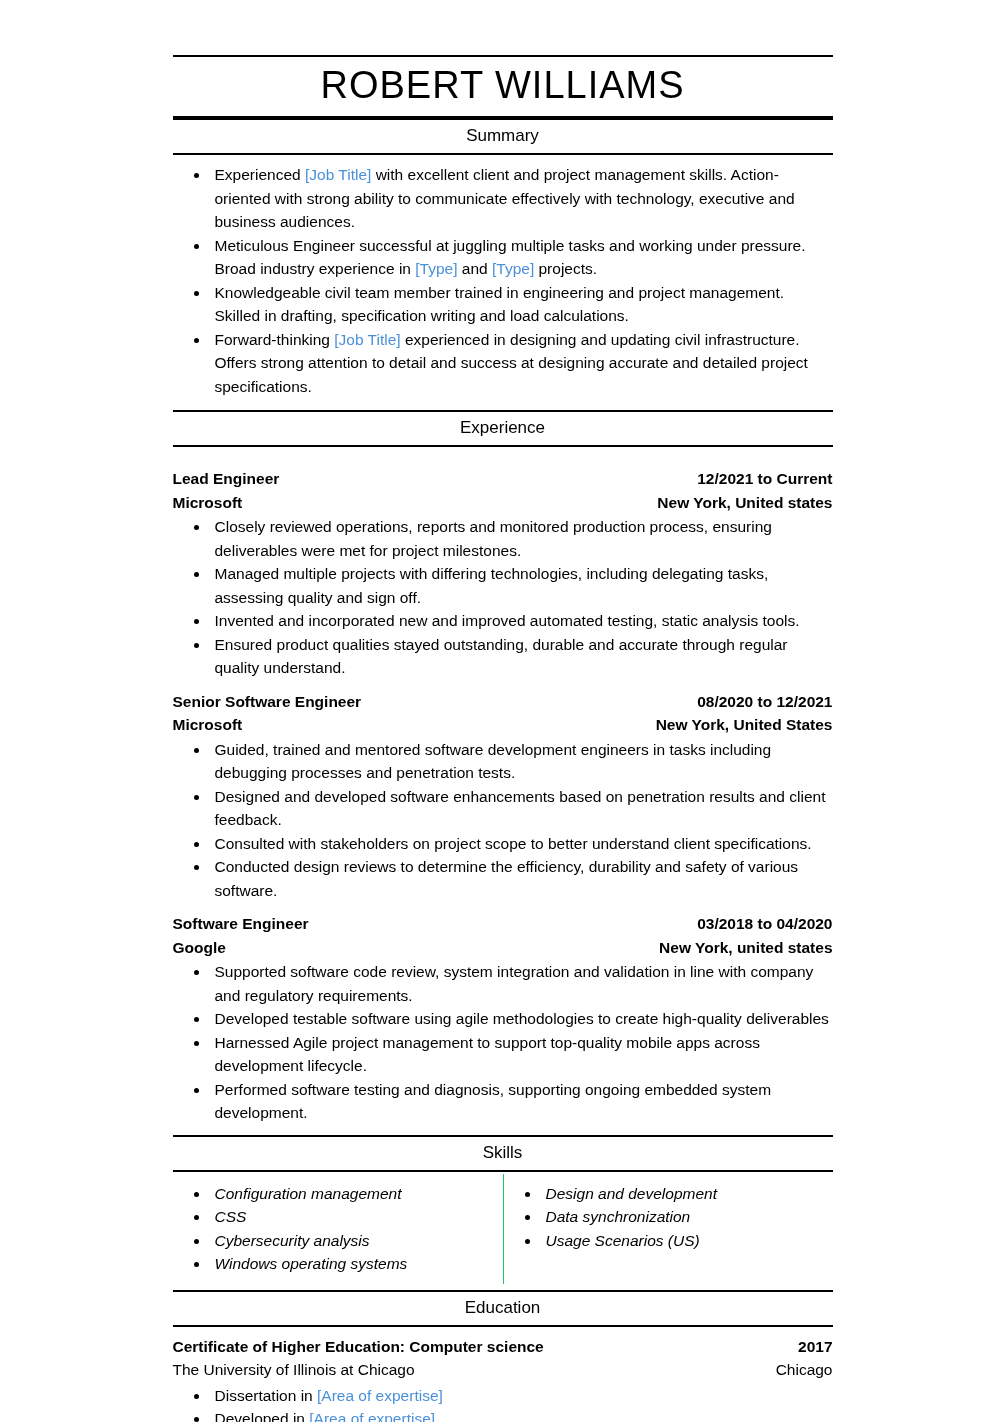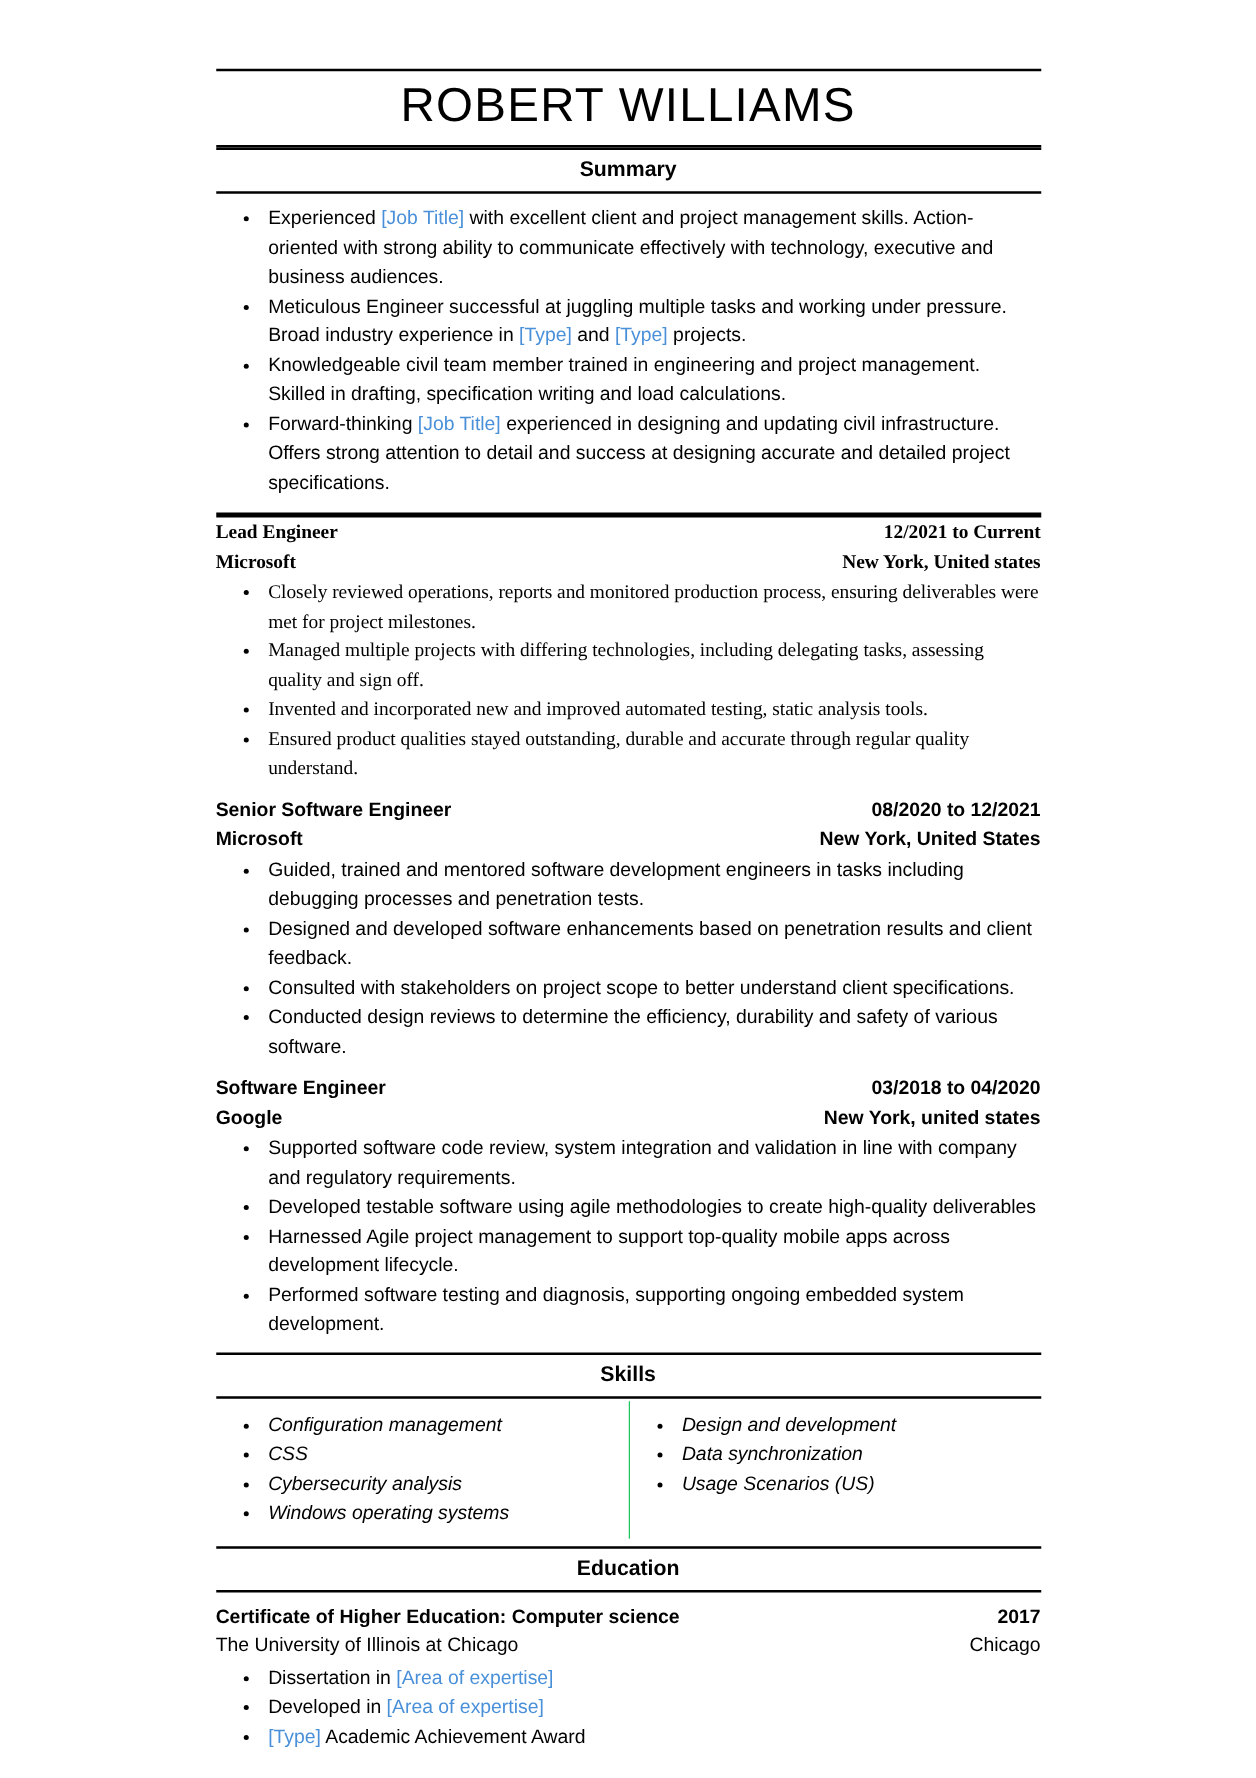--- a/index.html
+++ b/index.html
@@ -30,36 +30,36 @@
     padding: 7px 0 9px 0;
   }
   .contact {
     text-align: center;
     font-size: 15.5px;
     padding: 14px 0 15px 0;
   }
   .section-title {
     text-align: center;
     font-size: 17px;
-    font-weight: 700;
+    font-weight: 400;
     padding: 6px 0 7px 0;
   }
   ul.bullets {
     list-style: disc;
     padding-left: 37px;
     margin: 8px 0 12px 0;
   }
   ul.bullets li {
     font-size: 15.5px;
     line-height: 23.5px;
     padding-left: 5px;
   }
   .ph { color: var(--accent, #4a90d9); }
   .job { margin-top: 9px; }
-  .job:first-of-type { margin-top: 0; font-family: Liberation Serif, serif; }
+  .job:first-of-type { margin-top: 20px; }
   .hrow {
     display: flex;
     justify-content: space-between;
     align-items: baseline;
     font-size: 15.5px;
     line-height: 23.5px;
   }
   .hrow.bold { font-weight: 700; }
   .job ul.bullets { margin: 1px 0 10px 0; }
   .skills-wrap {
@@ -88,20 +88,21 @@
   <div class="section-block">
     <ul class="bullets">
       <li><span>Experienced </span><span class="ph">[Job Title]</span><span> with excellent client and project management skills. Action-oriented with strong ability to communicate effectively with technology, executive and business audiences.</span></li>
       <li><span>Meticulous Engineer successful at juggling multiple tasks and working under pressure. Broad industry experience in </span><span class="ph">[Type]</span><span> and </span><span class="ph">[Type]</span><span> projects.</span></li>
       <li><span>Knowledgeable civil team member trained in engineering and project management. Skilled in drafting, specification writing and load calculations.</span></li>
       <li><span>Forward-thinking </span><span class="ph">[Job Title]</span><span> experienced in designing and updating civil infrastructure. Offers strong attention to detail and success at designing accurate and detailed project specifications.</span></li>
     </ul>
   </div>
   <hr class="rule">
 
+  <h2 class="section-title">Experience</h2>
   <hr class="rule">
   <div class="section-block">
 
     <div class="job">
       <div class="hrow bold">
         <span>Lead Engineer</span>
         <span>12/2021 to Current</span>
       </div>
       <div class="hrow bold">
         <span>Microsoft</span>

